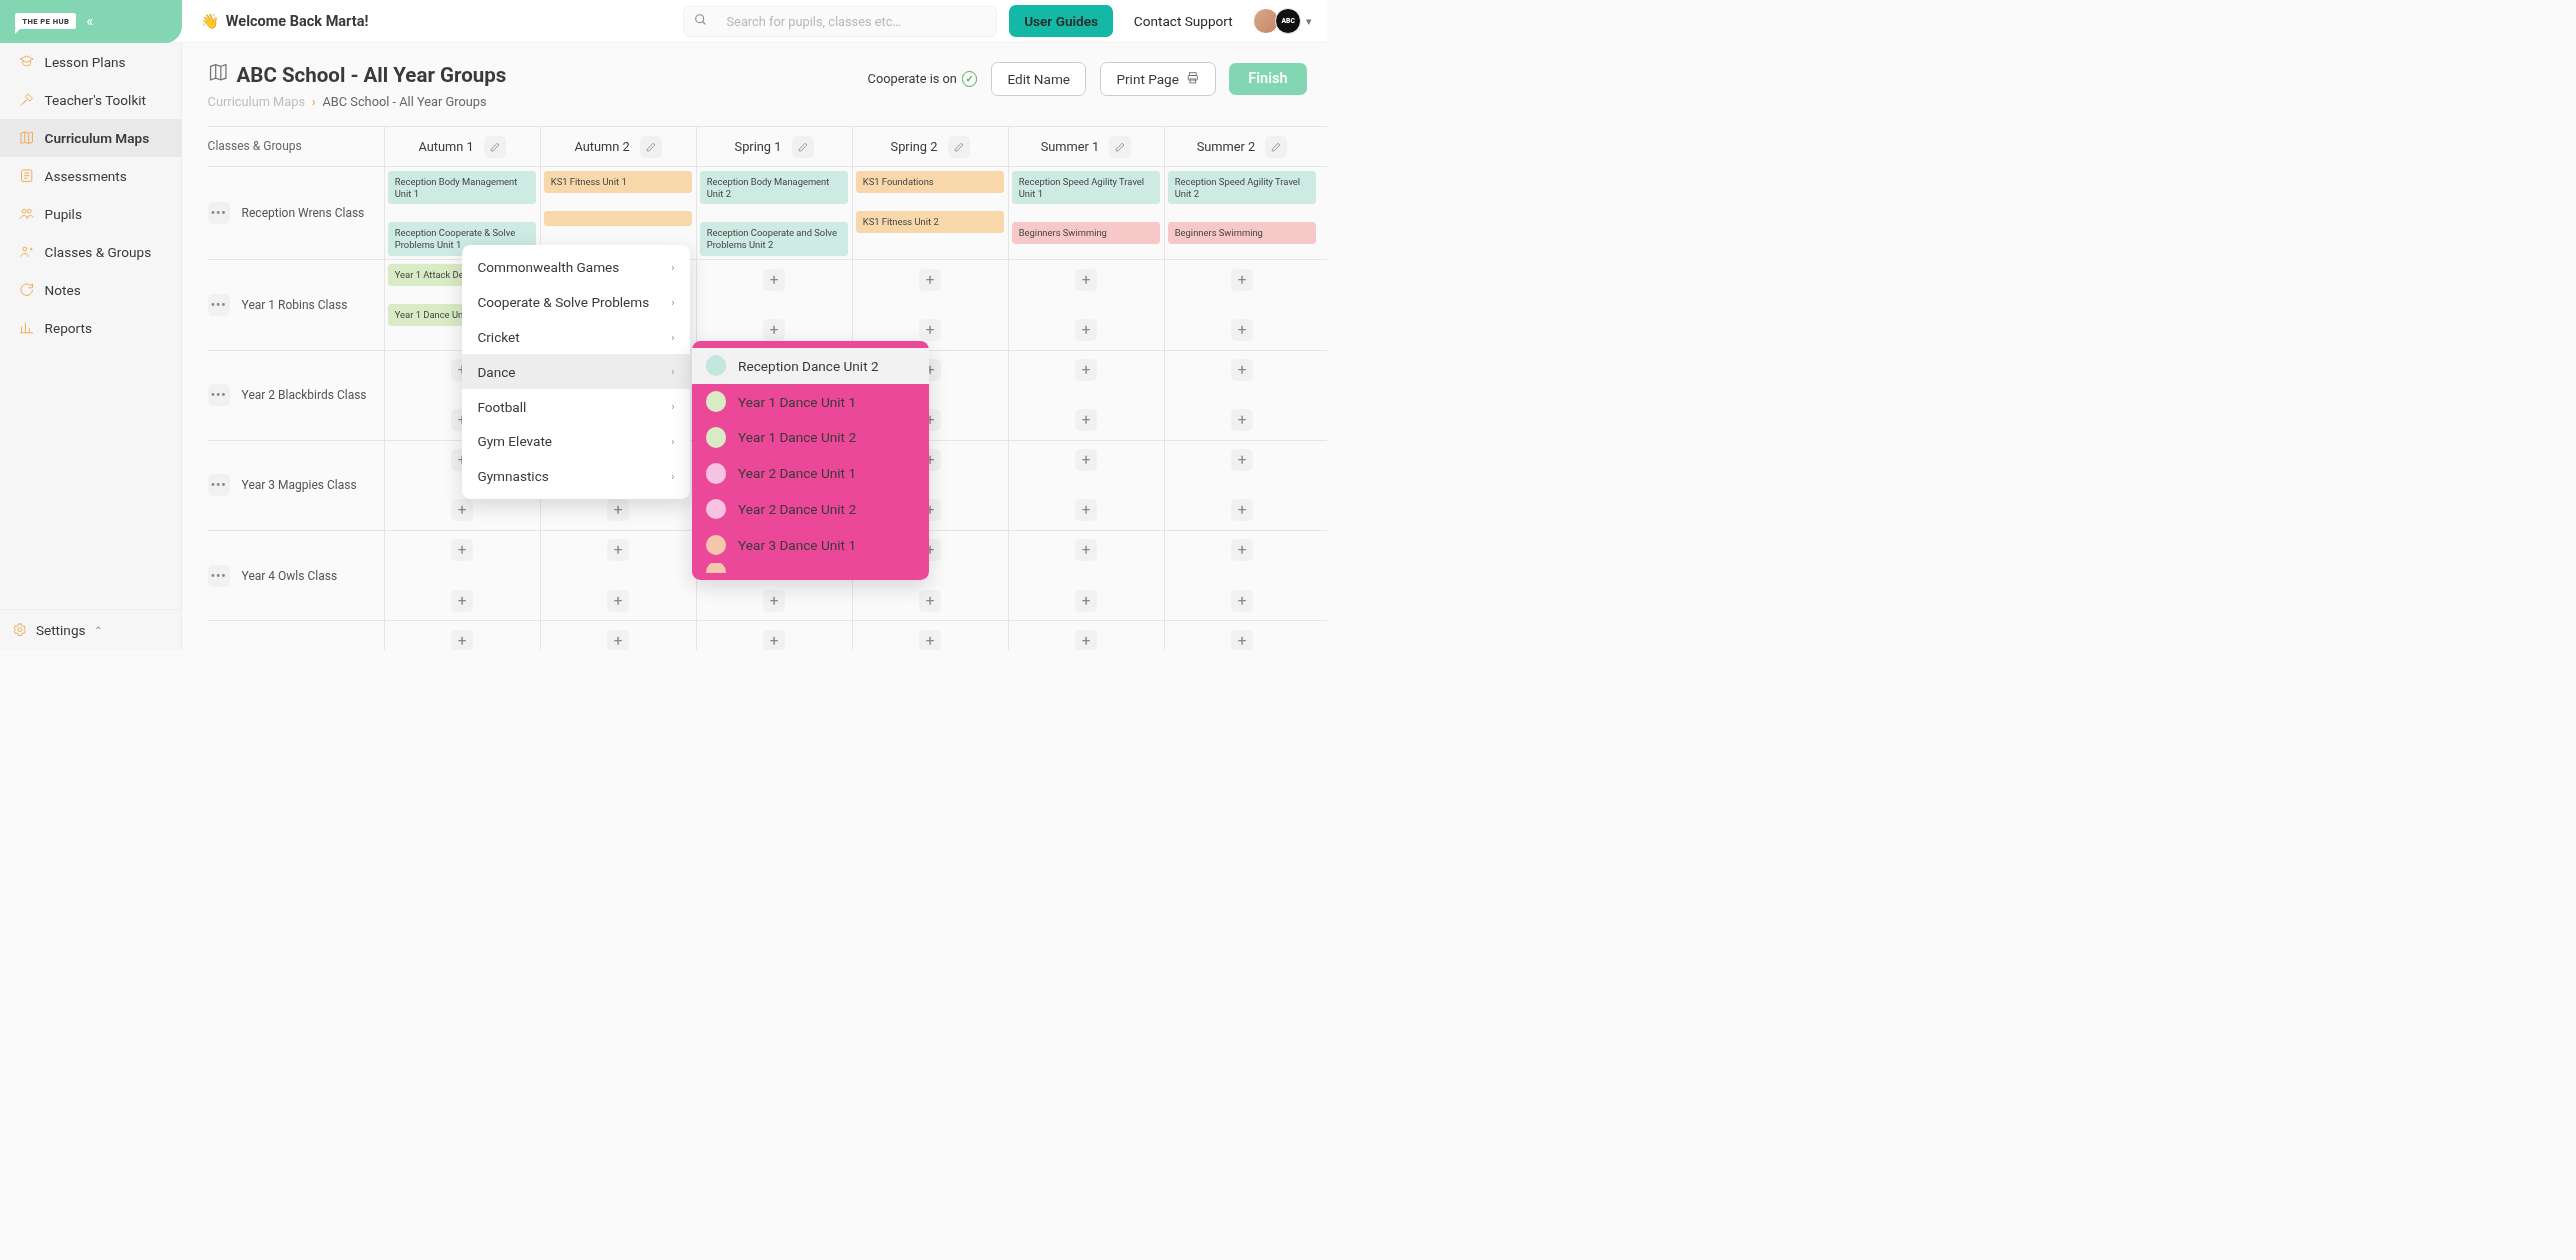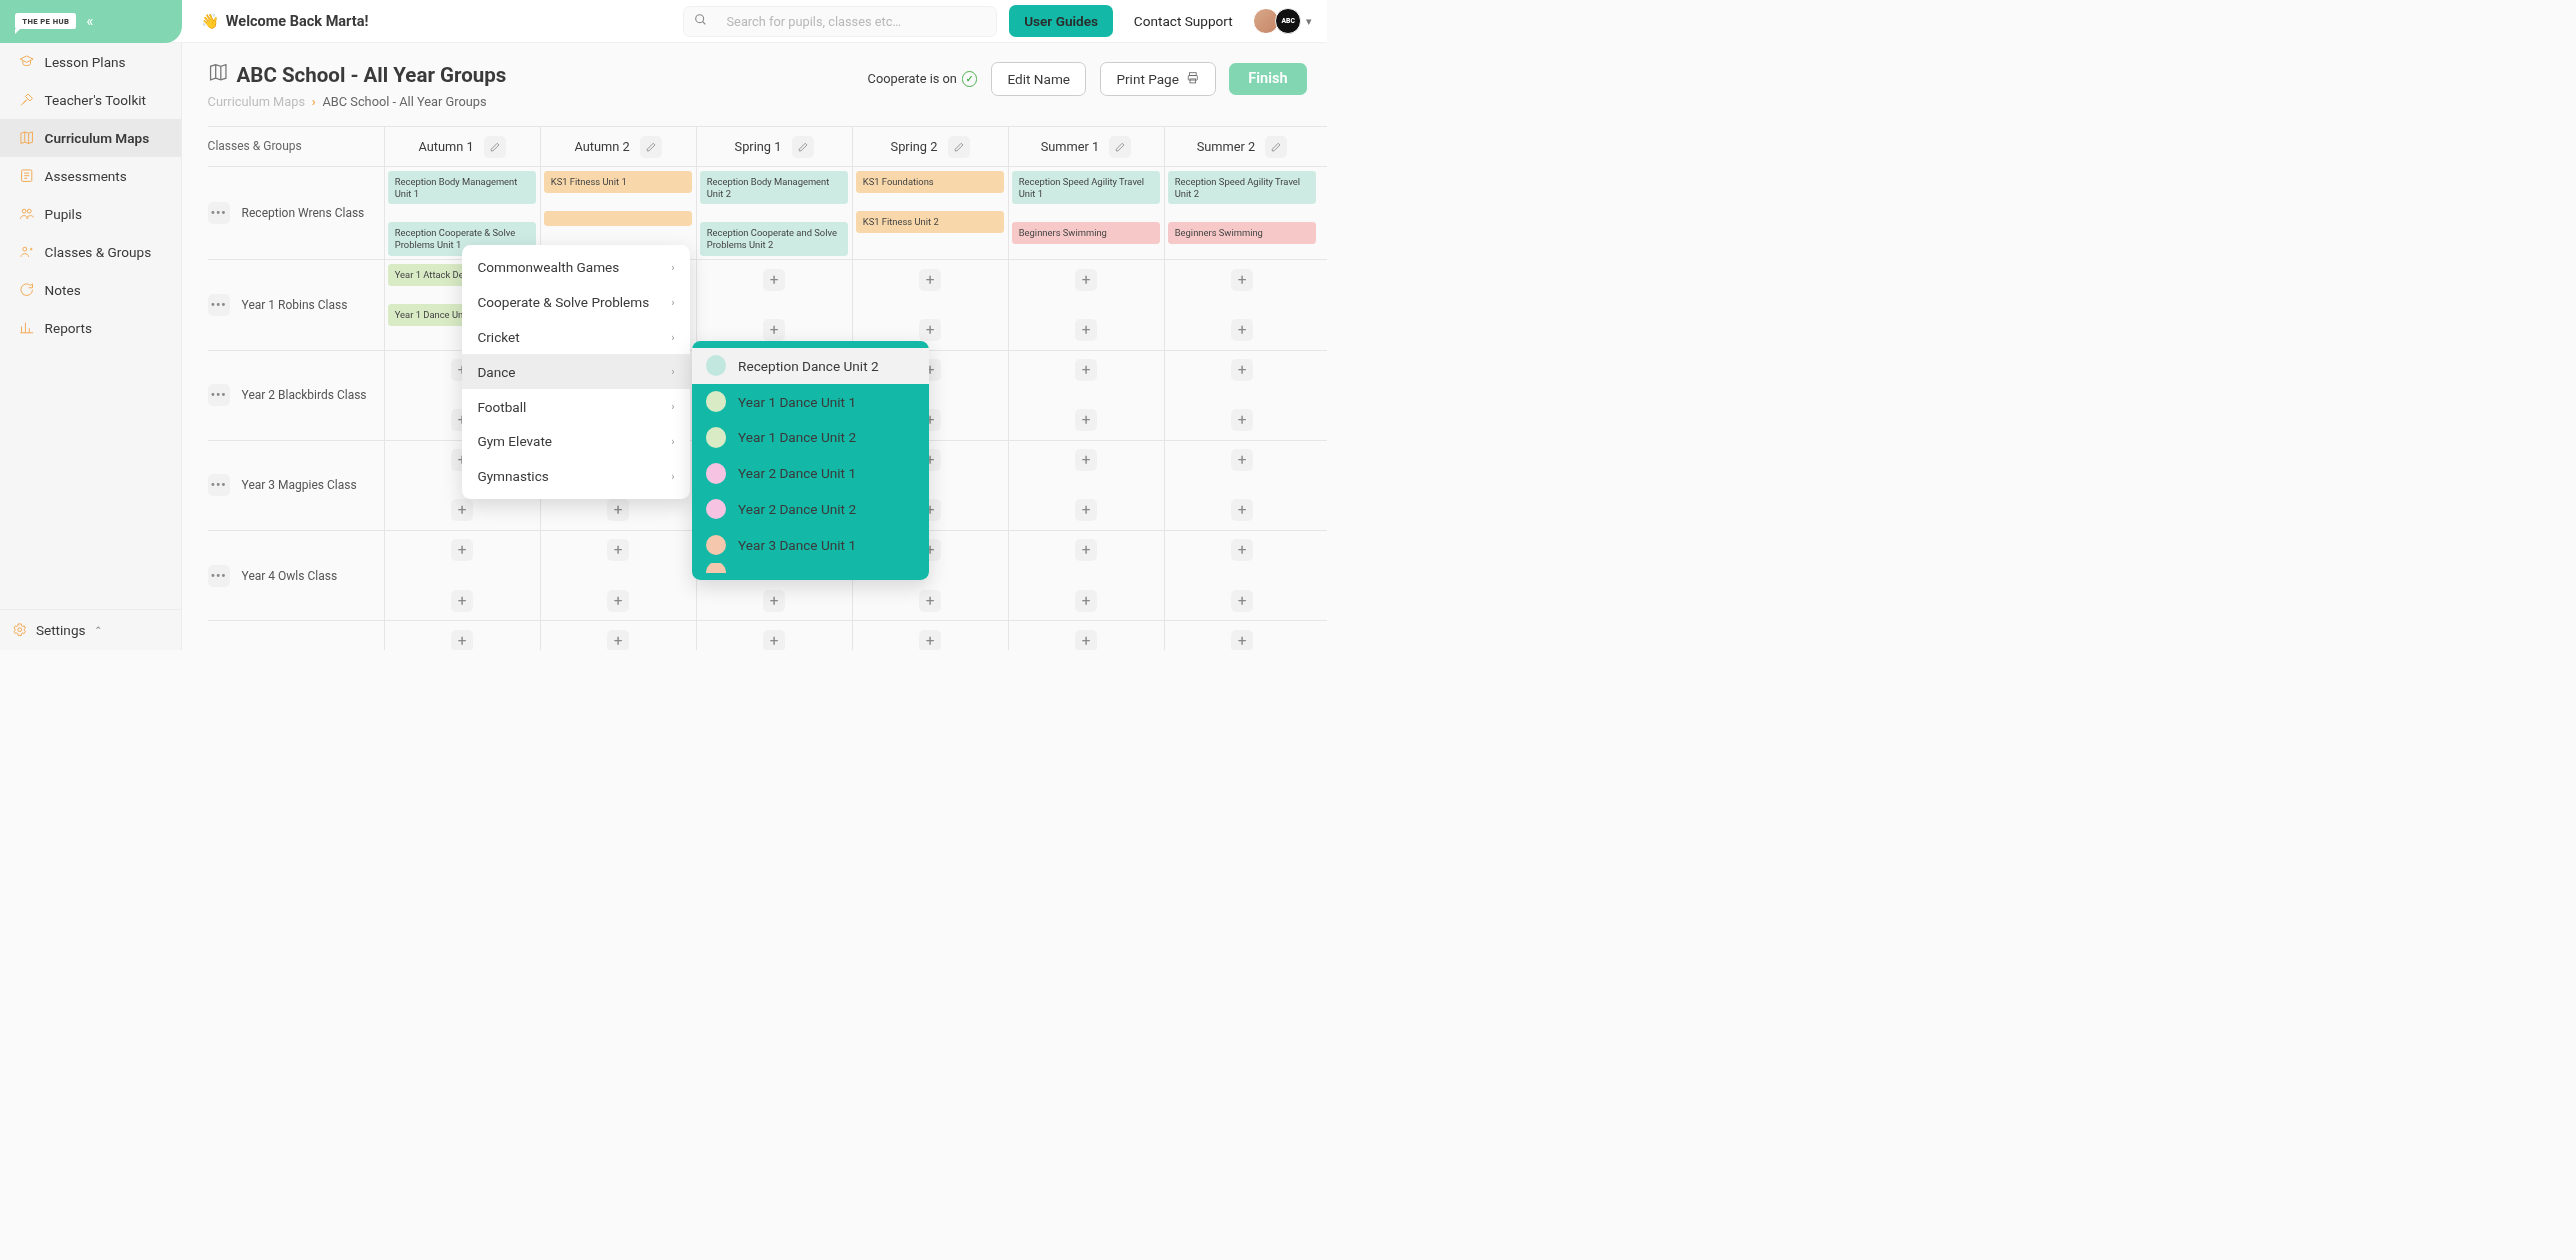--- a/index.html
+++ b/index.html
@@ -62,21 +62,21 @@
 .u-orange{background:#f8d8ab;}
 .u-green{background:#d9ebc5;}
 .u-pink{background:#f6c8c8;}
 .add-pill{width:22px;height:22px;background:#f1f1f1;border-radius:5.1px;display:inline-flex;align-items:center;justify-content:center;color:#888;font-size:15.4px;margin:5.1px auto;cursor:pointer;}
 
 
 .menu1{position:absolute;left:462px;top:245px;width:228px;background:#fff;border-radius:8.5px;box-shadow:0 6.8px 20.5px rgba(0,0,0,.14);padding:5.1px 0;z-index:40;}
 .menu1-item{display:flex;align-items:center;justify-content:space-between;padding:9.4px 15.4px;font-size:13.6px;color:#3a3a3a;cursor:pointer;}
 .menu1-item.sel{background:#ededed;}
 .menu1-item .chv{color:#999;font-size:11px;}
-.menu2{position:absolute;left:692px;top:341px;width:237px;background:#14b8a6;border-radius:8.5px;box-shadow:0 6.8px 20.5px rgba(0,0,0,.14);padding:6.8px 0;z-index:41;}
+.menu2{position:absolute;left:692px;top:341px;width:237px;background:#ec4899;border-radius:8.5px;box-shadow:0 6.8px 20.5px rgba(0,0,0,.14);padding:6.8px 0;z-index:41;}
 .menu2-item{display:flex;align-items:center;gap:12px;padding:7.7px 13.6px;font-size:13.6px;color:#3a3a3a;cursor:pointer;}
 .menu2-item.sel{background:#f2f2f2;}
 .dot{width:20.5px;height:20.5px;border-radius:50%;}
 .d-teal{background:#c2e7df;}
 .d-lime{background:#d9ebc5;}
 .d-pink{background:#f6c3e3;}
 .d-peach{background:#f5c7ad;}
 </style>
 </head>
 <body>

